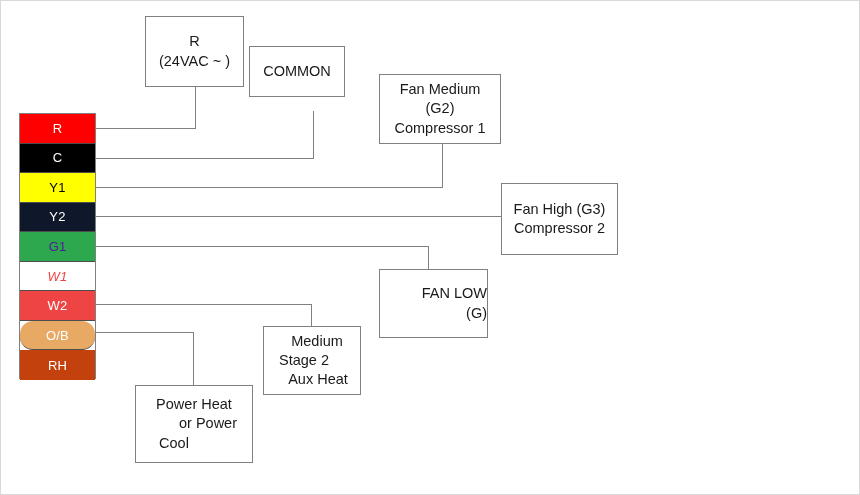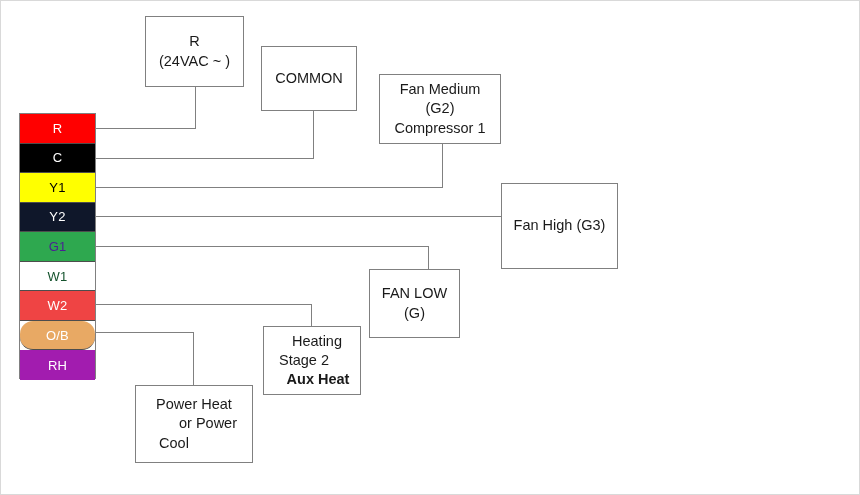--- a/index.html
+++ b/index.html
@@ -97,54 +97,55 @@
 
   <div class="wire-h" style="left:95px; top:331px; width:98px;"></div>
   <div class="wire-v" style="left:192px; top:331px; height:53px;"></div>
 
   <div id="terminal-block">
     <div class="terminal-row" style="top: 0px; background: rgb(255, 0, 0); color: rgb(255, 255, 255);">R</div>
     <div class="terminal-row" style="top: 29.55px; background: rgb(0, 0, 0); color: rgb(255, 255, 255);">C</div>
     <div class="terminal-row" style="top: 59.1px; background: rgb(255, 255, 0); color: rgb(0, 0, 0); text-align: right;">Y1</div>
     <div class="terminal-row" style="top: 88.65px; background: #0f172a; color: rgb(255, 255, 255);">Y2</div>
     <div class="terminal-row" style="top: 118.2px; background: rgb(46, 168, 79); color: #4c1d95;">G1</div>
-    <div class="terminal-row" style="top: 147.75px; background: rgb(255, 255, 255); color: #14532d;">W1</div>
+    <div class="terminal-row" style="top: 147.75px; background: rgb(255, 255, 255); color: #ef4444; font-style: italic;">W1</div>
     <div class="terminal-row" style="top: 177.3px; background: #ef4444; color: rgb(255, 255, 255);">W2</div>
     <div class="terminal-row" style="top: 206.85px; background: rgb(232, 169, 100); color: rgb(255, 255, 255); border-radius: 13px;">O/B</div>
-    <div class="terminal-row" style="top: 236.4px; background: #a21caf; color: rgb(255, 255, 255);">RH</div>
+    <div class="terminal-row" style="top: 236.4px; background: #c2410c; color: rgb(255, 255, 255);">RH</div>
   </div>
 
   <div class="dbox" style="left:144px; top:15px; width:99px; height:71px;">
     <span class="ln">R</span>
     <span class="ln">(24VAC ~ )</span>
   </div>
 
-  <div class="dbox" style="left:260px; top:45px; width:96px; height:65px;text-align:center;">
+  <div class="dbox" style="left:248px; top:45px; width:96px; height:51px;text-align:center;">
     <span class="ln">COMMON</span>
   </div>
 
   <div class="dbox" style="left:378px; top:73px; width:122px; height:70px;">
     <span class="ln">Fan Medium</span>
     <span class="ln">(G2)</span>
     <span class="ln">Compressor 1</span>
   </div>
 
-  <div class="dbox" style="left:500px; top:182px; width:117px; height:86px;">
+  <div class="dbox" style="left:500px; top:182px; width:117px; height:72px;">
     <span class="ln">Fan High (G3)</span>
+    <span class="ln">Compressor 2</span>
   </div>
 
-  <div class="dbox" style="left:368px; top:268px; width:91px; height:69px;">
+  <div class="dbox" style="left:378px; top:268px; width:109px; height:69px;align-items:flex-end;">
     <span class="ln">FAN LOW</span>
     <span class="ln">(G)</span>
   </div>
 
   <div class="dbox" style="left:262px; top:325px; width:98px; height:69px;">
-    <span class="ln" style="padding-left:10px;">Heating</span>
+    <span class="ln" style="padding-left:10px;">Medium</span>
     <span class="ln" style="padding-right:16px;">Stage 2</span>
-    <span class="ln" style="padding-left:12px;font-weight:bold;">Aux Heat</span>
+    <span class="ln" style="padding-left:12px;">Aux Heat</span>
   </div>
 
   <div class="dbox" style="left:134px; top:384px; width:118px; height:78px;">
     <span class="ln">Power Heat</span>
     <span class="ln" style="padding-left:28px;">or Power</span>
     <span class="ln" style="padding-right:40px;text-align:center;">Cool</span>
   </div>
 
 </div>
 

